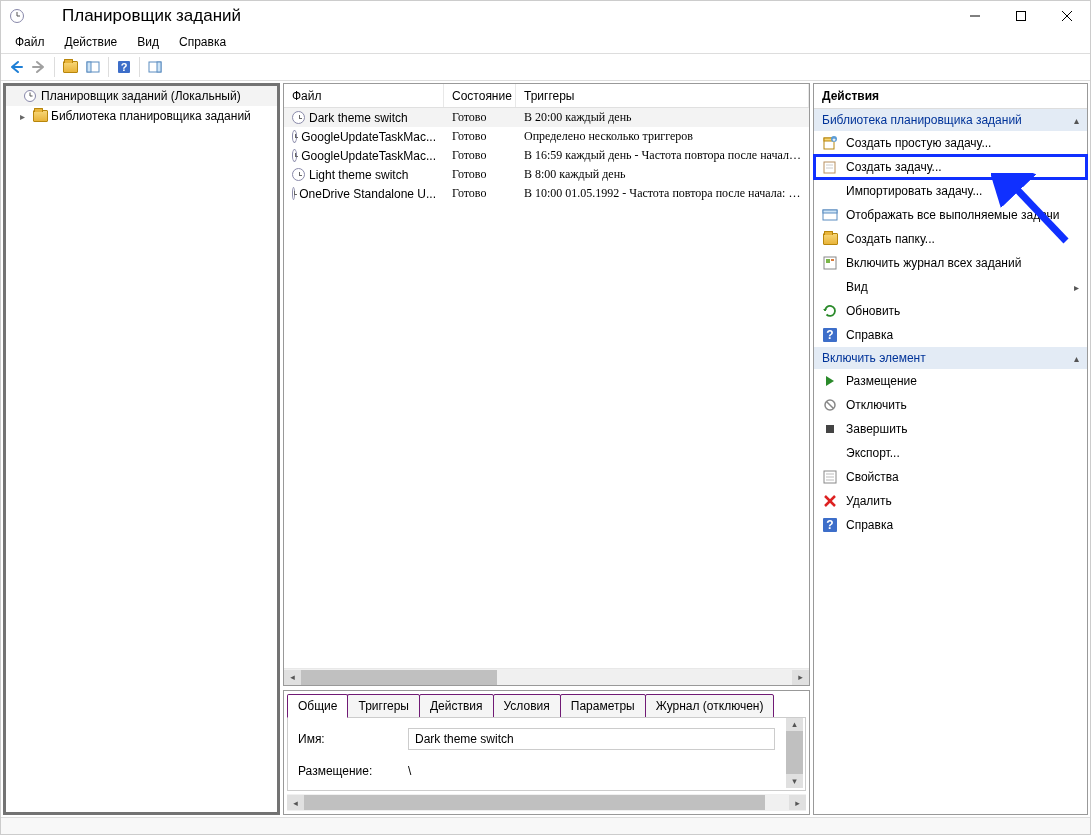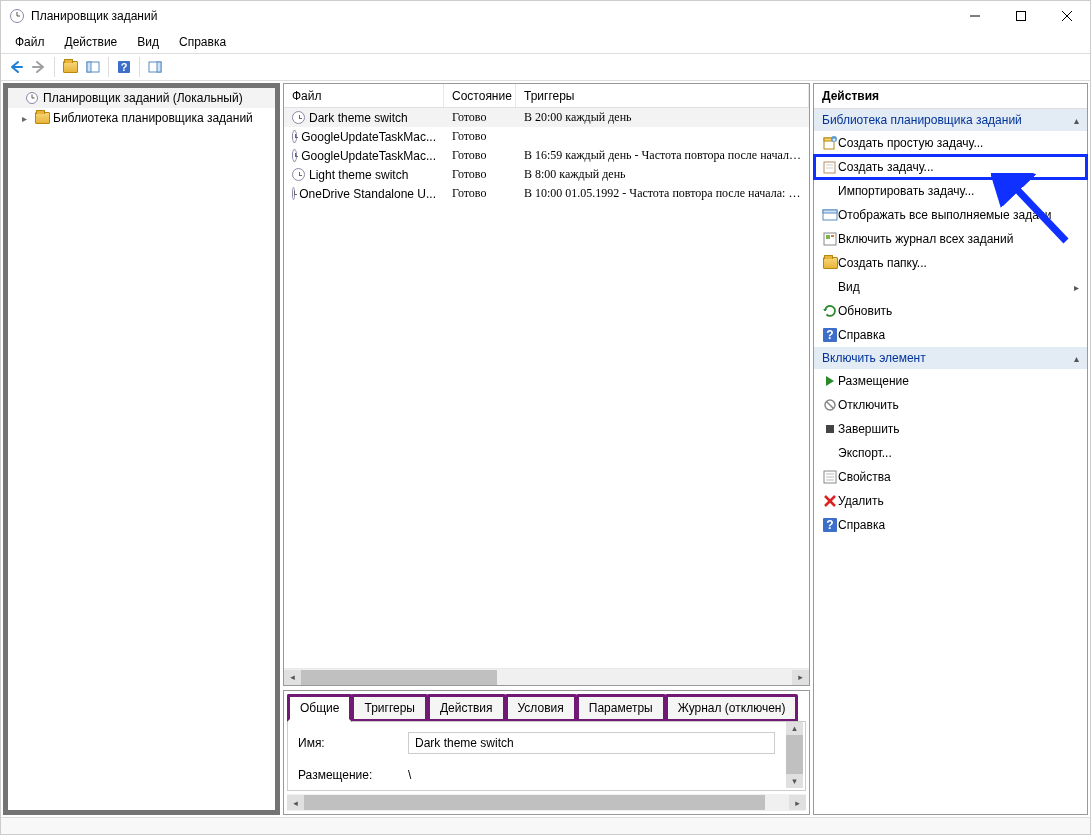--- a/index.html
+++ b/index.html
@@ -1,28 +1,28 @@
 <!DOCTYPE html>
 <html><head>
 <meta charset="utf-8">
 <style>
 * { box-sizing: border-box; margin: 0; padding: 0; }
 body { font-family: "Segoe UI", Tahoma, sans-serif; font-size: 12px; background: #fff; color: #000; width: 1091px; height: 835px; overflow: hidden; position: relative; border: 1px solid #ccc; }
 .titlebar { height: 30px; display: flex; align-items: center; padding: 0 0 0 8px; }
 .titlebar-icon { width: 16px; height: 16px; margin-right: 6px; }
-.titlebar-text { flex: 1; font-size: 12px; }
+.titlebar-text { flex: 1; font-size: 17px; margin-left: 31px; }
 .win-controls { display: flex; }
 .win-btn { width: 46px; height: 30px; display: flex; align-items: center; justify-content: center; font-size: 12px; }
 .menubar { height: 22px; display: flex; align-items: center; padding: 0 4px; }
 .menu-item { padding: 3px 10px; cursor: default; }
 .toolbar { height: 28px; border-top: 1px solid #ddd; border-bottom: 1px solid #ddd; display: flex; align-items: center; padding: 0 4px; background: #fff; gap: 1px; }
 .tb-btn { width: 22px; height: 22px; display: flex; align-items: center; justify-content: center; border: 1px solid transparent; }
 .tb-sep { width: 1px; height: 20px; background: #ddd; margin: 0 3px; }
 .main-area { display: flex; height: calc(100% - 97px); padding: 2px; gap: 3px; }
-.tree-pane { width: 277px; background: #fff; border: 5px solid #737373; overflow: hidden; }
+.tree-pane { width: 277px; background: #fff; border: 3px solid #737373; overflow: hidden; }
 .tree-node { display: flex; align-items: center; padding: 2px 4px; cursor: default; }
 .tree-node .chevron { width: 12px; color: #666; font-size: 10px; }
 .tree-node .nicon { width: 16px; height: 16px; margin-right: 3px; display: inline-flex; align-items: center; justify-content: center; }
 .tree-pane .tree-node:first-child { background: #f3f3f3; }
 .center-pane { flex: 1; display: flex; flex-direction: column; gap: 4px; min-width: 0; }
 .task-list-container { flex: 3; border: 1px solid #999; background: #fff; display: flex; flex-direction: column; min-height: 0; }
 .task-table { flex: 1; overflow: hidden; }
 .task-header { display: flex; border-bottom: 1px solid #e0e0e0; height: 24px; align-items: center; }
 .task-header .th { padding: 0 8px; background: #fff; height: 100%; display: flex; align-items: center; border-right: 1px solid #e8e8e8; }
 .th-file { width: 160px; }
@@ -32,34 +32,34 @@
 .task-row.selected { background: #f3f3f3; }
 .task-row .td { padding: 0 8px; white-space: nowrap; overflow: hidden; text-overflow: ellipsis; }
 .td-file { width: 160px; display: flex; align-items: center; gap: 4px; }
 .td-state { width: 72px; font-family: Liberation Serif, serif; }
 .td-trig { flex: 1; font-family: Liberation Serif, serif; }
 .h-scroll { height: 17px; border-top: 1px solid #e8e8e8; background: #f0f0f0; display: flex; align-items: center; }
 .h-scroll-track { flex: 1; height: 100%; position: relative; display: flex; align-items: center; }
 .h-scroll-arrow { width: 17px; height: 15px; background: #e0e0e0; display: flex; align-items: center; justify-content: center; font-size: 9px; color: #555; }
 .detail-container { height: 125px; border: 1px solid #999; background: #fff; display: flex; flex-direction: column; }
 .tab-strip { display: flex; padding: 3px 3px 0 3px; }
-.tab { padding: 4px 10px; border: 3px solid #701a75; background: #f5f5f5; border-top-left-radius: 2px; border-top-right-radius: 2px; margin-right: -1px; cursor: default; position: relative; }
+.tab { padding: 4px 10px; border: 1px solid #701a75; background: #f5f5f5; border-top-left-radius: 2px; border-top-right-radius: 2px; margin-right: -1px; cursor: default; position: relative; }
 .tab.active { background: #fff; border-bottom-color: #fff; z-index: 2; }
 .tab-body { flex: 1; border: 1px solid #ccc; margin: -1px 3px 3px 3px; background: #fff; padding: 10px; overflow: auto; position: relative; }
 .detail-row { display: flex; align-items: center; margin-bottom: 14px; }
 .detail-label { width: 110px; }
 .detail-input { flex: 1; border: 1px solid #ccc; padding: 3px 6px; font: inherit; background: #fff; }
 .v-scrollbar { position: absolute; right: 2px; top: -1px; bottom: 2px; width: 17px; background: #f0f0f0; display: flex; flex-direction: column; }
 .v-scroll-arrow { height: 17px; background: #e0e0e0; display: flex; align-items: center; justify-content: center; font-size: 9px; color: #555; }
 .v-thumb { height: 50px; background: #c0c0c0; margin: 0; }
 .action-pane { width: 275px; border: 1px solid #999; background: #fff; display: flex; flex-direction: column; }
 .action-header { background: #fff; padding: 5px 8px; font-weight: bold; border-bottom: 1px solid #ddd; }
 .action-section-header { background: #e3ebf5; padding: 4px 8px; display: flex; align-items: center; justify-content: space-between; font-weight: 400; color: #003399; }
 .section-arrow { font-size: 10px; color: #555; }
-.action-item { display: flex; align-items: center; padding: 4px 8px; cursor: default; }
+.action-item { display: flex; align-items: center; padding: 4px 8px; gap: 8px; cursor: default; }
 .action-item .aicon { width: 16px; height: 16px; display: inline-flex; align-items: center; justify-content: center; flex-shrink: 0; }
 .action-item.highlighted { outline: 3px solid #1030ff; outline-offset: -2px; z-index: 3; position: relative; }
 .action-item .spacer-right { margin-left: auto; color: #555; font-size: 10px; }
 .annotation-arrow { position: absolute; left: 990px; top: 172px; width: 85px; height: 72px; z-index: 100; pointer-events: none; }
 .statusbar { position: absolute; bottom: 0; left: 0; right: 0; height: 17px; border-top: 1px solid #ddd; background: #f8f8f8; }
 .clock-icon { width: 13px; height: 13px; border: 1px solid #8a8aaa; border-radius: 50%; position: relative; background: #fff; }
 .clock-icon::before, .clock-icon::after { content: ''; position: absolute; background: #666; left: 50%; top: 50%; transform-origin: 0 0; }
 .clock-icon::before { width: 3px; height: 1px; }
 .clock-icon::after { width: 1px; height: 3px; transform: translateY(-3px); }
 .folder-icon-svg { width: 15px; height: 12px; background: linear-gradient(#f7d677,#e8b43a); border: 1px solid #b8860b; border-radius: 1px; position: relative; }
@@ -180,20 +180,21 @@
               </div>
               <div class="td td-state">Готово</div>
               <div class="td td-trig">В 20:00 каждый день</div>
             </div>
             <div class="task-row">
               <div class="td td-file">
                 <span class="clock-icon"></span>
                 <span>GoogleUpdateTaskMac...</span>
               </div>
               <div class="td td-state">Готово</div>
+              <div class="td td-trig">Определено несколько триггеров</div>
             </div>
             <div class="task-row">
               <div class="td td-file">
                 <span class="clock-icon"></span>
                 <span>GoogleUpdateTaskMac...</span>
               </div>
               <div class="td td-state">Готово</div>
               <div class="td td-trig">В 16:59 каждый день - Частота повтора после начала: 1</div>
             </div>
             <div class="task-row">
@@ -294,33 +295,33 @@
           <span class="aicon">
             <svg width="16" height="16" viewBox="0 0 16 16">
               <rect x="1" y="3" width="14" height="10" fill="#fff" stroke="#5a8cc0"></rect>
               <rect x="1" y="3" width="14" height="3" fill="#cfe5f7" stroke="#5a8cc0"></rect>
             </svg>
           </span>
           <span>Отображать все выполняемые задачи</span>
         </div>
         <div class="action-item">
           <span class="aicon">
+            <div class="folder-icon-svg"></div>
+          </span>
+          <span>Создать папку...</span>
+        </div>
+        <div class="action-item">
+          <span class="aicon">
             <svg width="16" height="16" viewBox="0 0 16 16">
               <rect x="2" y="2" width="12" height="12" fill="#fff" stroke="#888"></rect>
               <rect x="4" y="4" width="4" height="4" fill="#7ab648"></rect>
               <rect x="9" y="4" width="3" height="2" fill="#d97b3c"></rect>
             </svg>
           </span>
           <span>Включить журнал всех заданий</span>
-        </div>
-        <div class="action-item">
-          <span class="aicon">
-            <div class="folder-icon-svg"></div>
-          </span>
-          <span>Создать папку...</span>
         </div>
         <div class="action-item">
           <span class="aicon"></span>
           <span>Вид</span>
           <span class="spacer-right">▸</span>
         </div>
         <div class="action-item">
           <span class="aicon">
             <svg width="16" height="16" viewBox="0 0 16 16">
               <path d="M3 8 a5 5 0 1 1 1.5 3.5" fill="none" stroke="#2a8a2a" stroke-width="1.8"></path>

